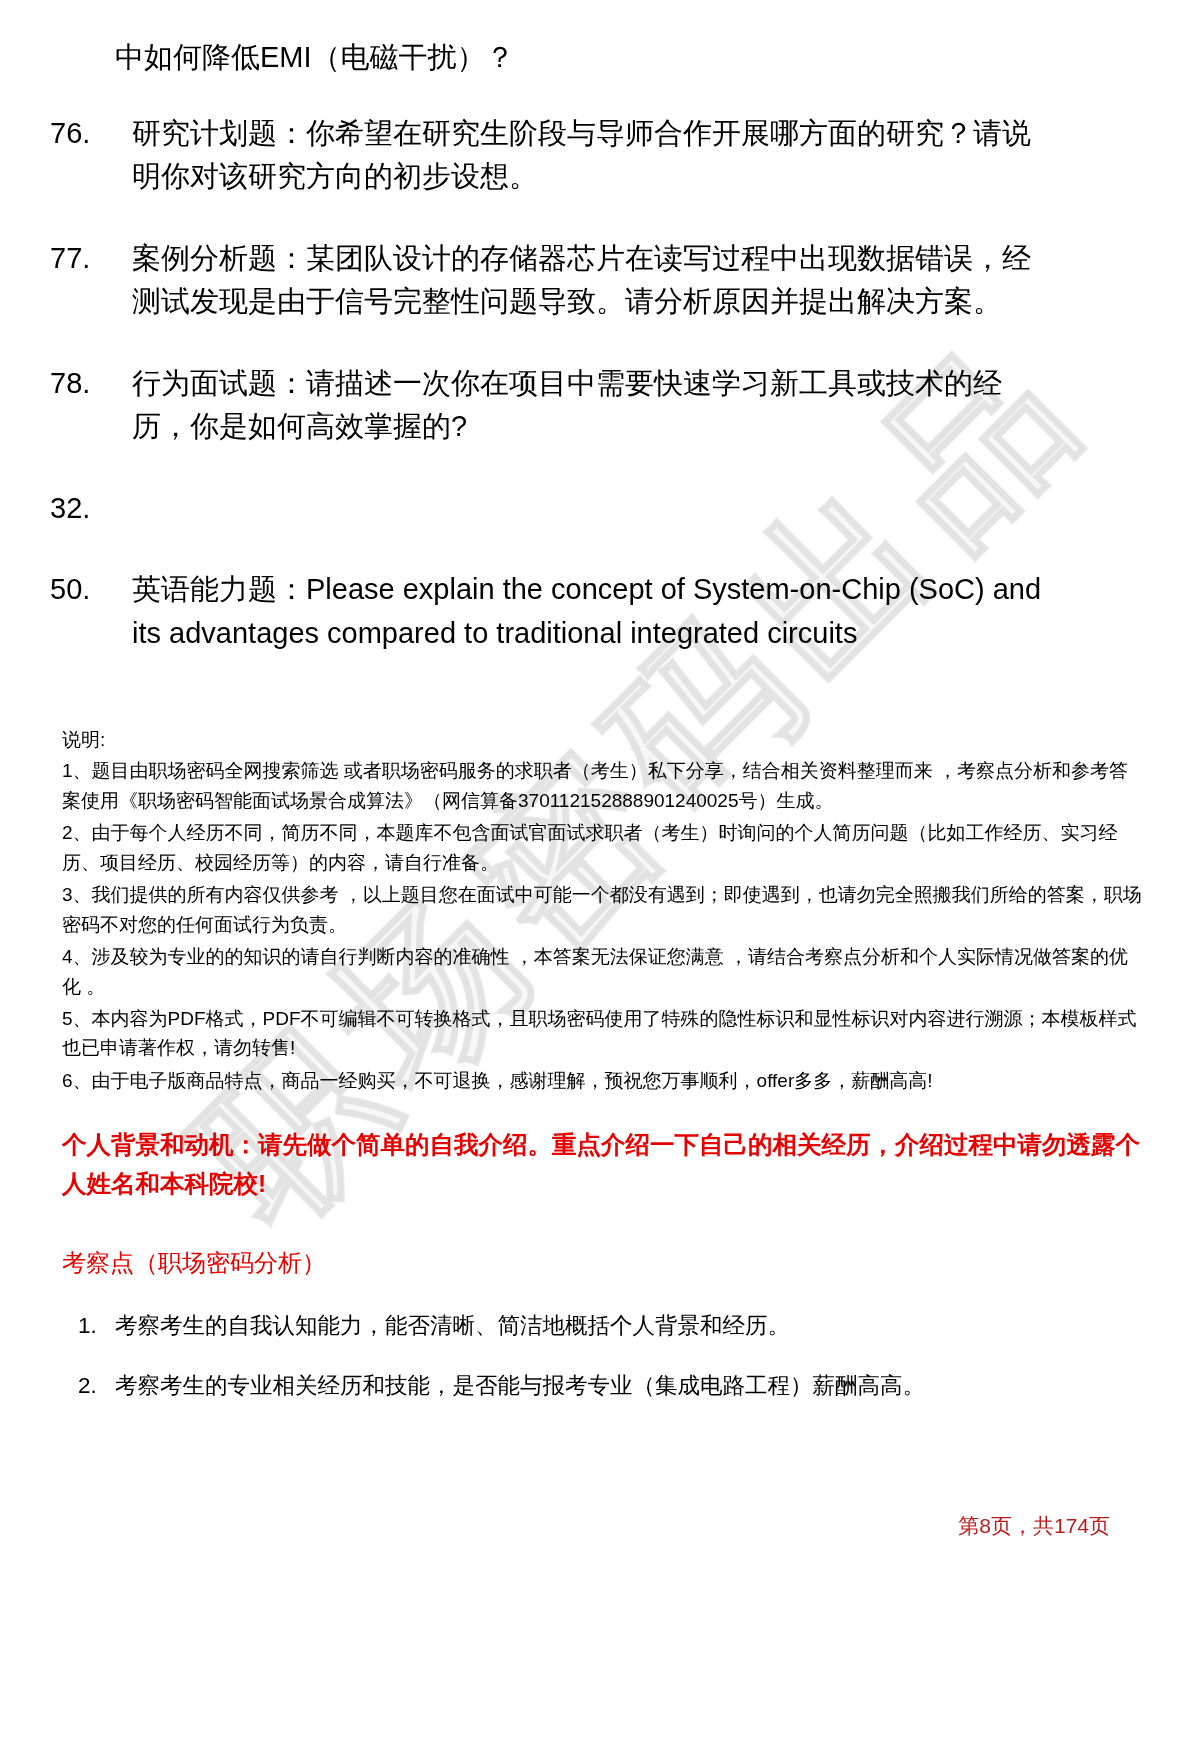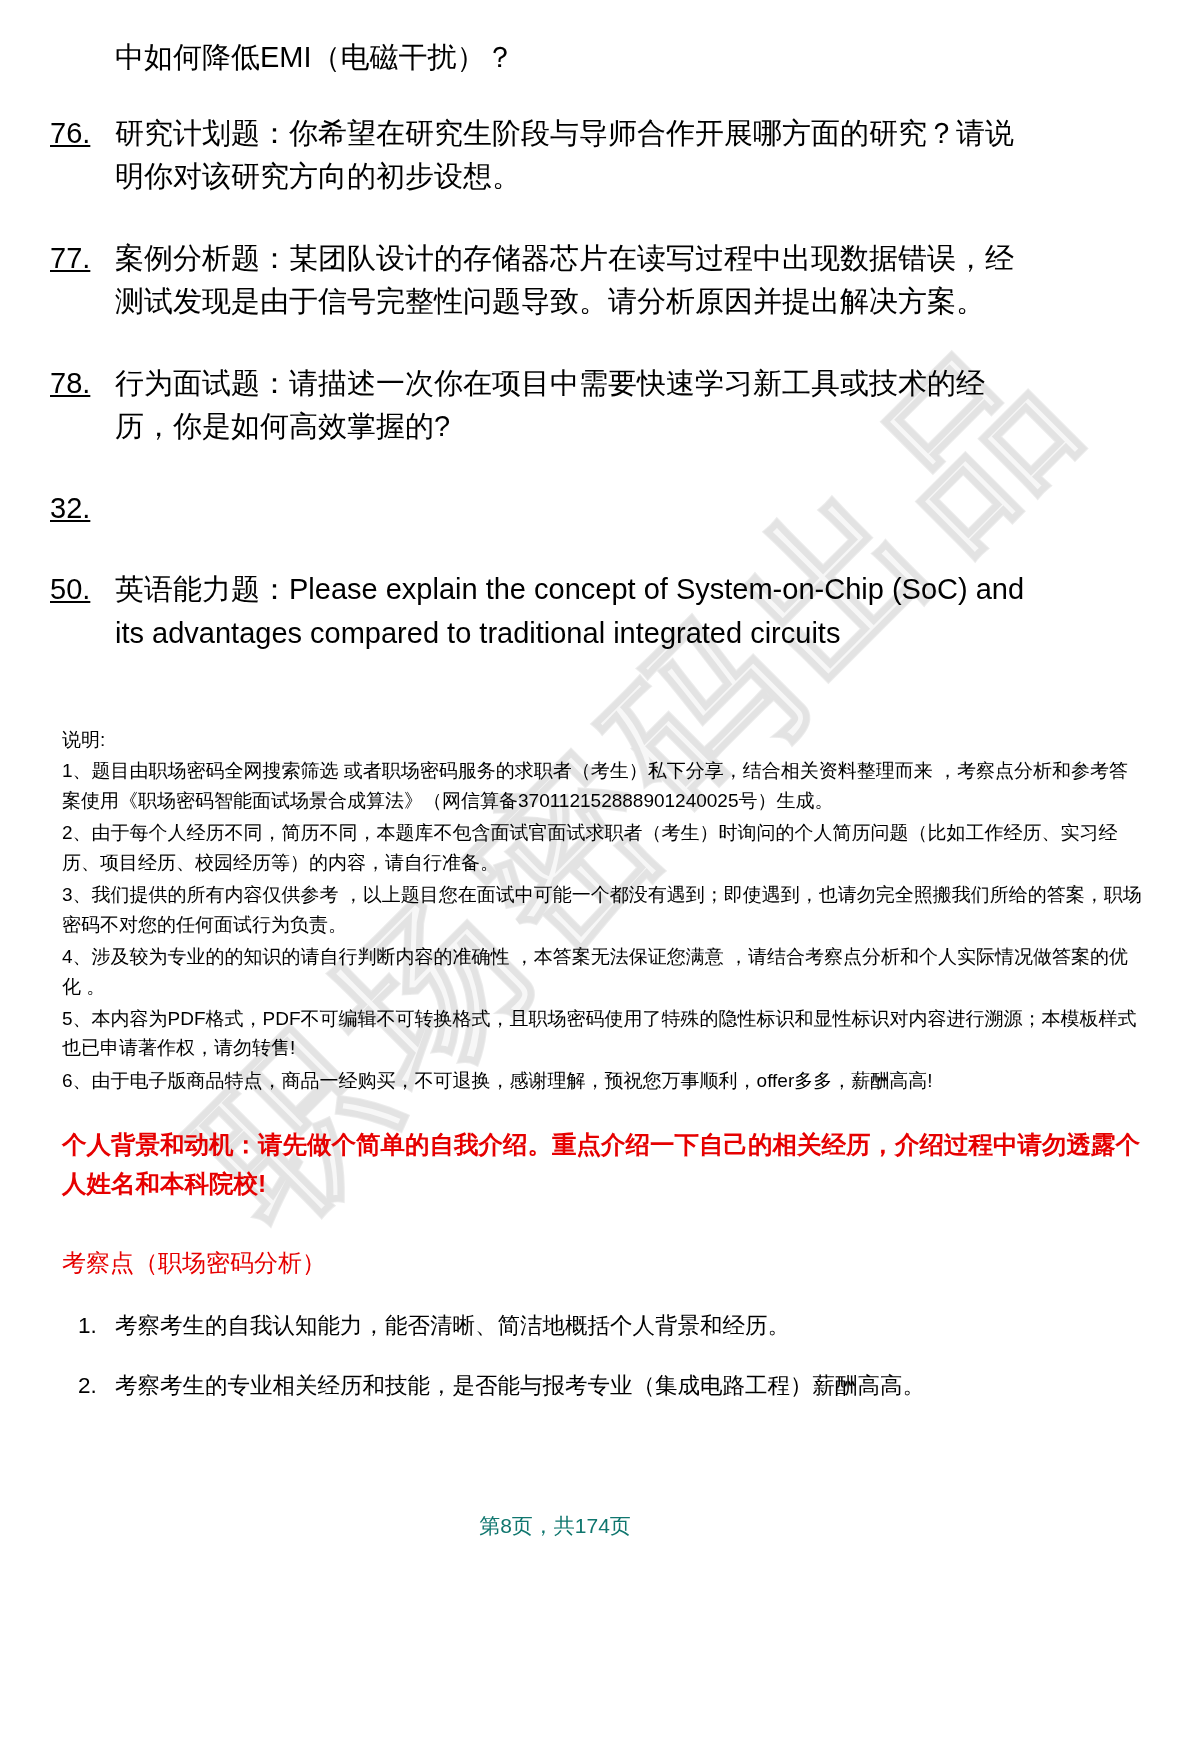--- a/index.html
+++ b/index.html
@@ -47,25 +47,25 @@
   .q-row {
     display: flex;
     align-items: flex-start;
     font-size: 29px;
     line-height: 1.5;
     margin-bottom: 38px;
   }
   .q-num {
     flex: none;
     width: 65px;
-    text-decoration: underline;
   }
   .q-text {
     flex: 1 1 auto;
     max-width: 920px;
+    margin-left: 17px;
   }
   
   .notes {
     margin-top: 70px;
     margin-left: 12px;
     font-size: 19px;
     line-height: 1.55;
     max-width: 1080px;
   }
   .notes-title { margin-bottom: 2px; }
@@ -103,23 +103,23 @@
   }
   .a-text {
     flex: 1 1 auto;
     max-width: 880px;
   }
   .footer {
     position: absolute;
     left: 0;
     right: 90px;
     top: 1512px;
-    text-align: center;
+    text-align: right;
     font-size: 21px;
-    color: #0f766e;
+    color: #b91c1c;
     z-index: 1;
   }
 </style>
 </head>
 <body>
 
 <div class="page">
 
   <div class="watermark">职场密码出品</div>
 

